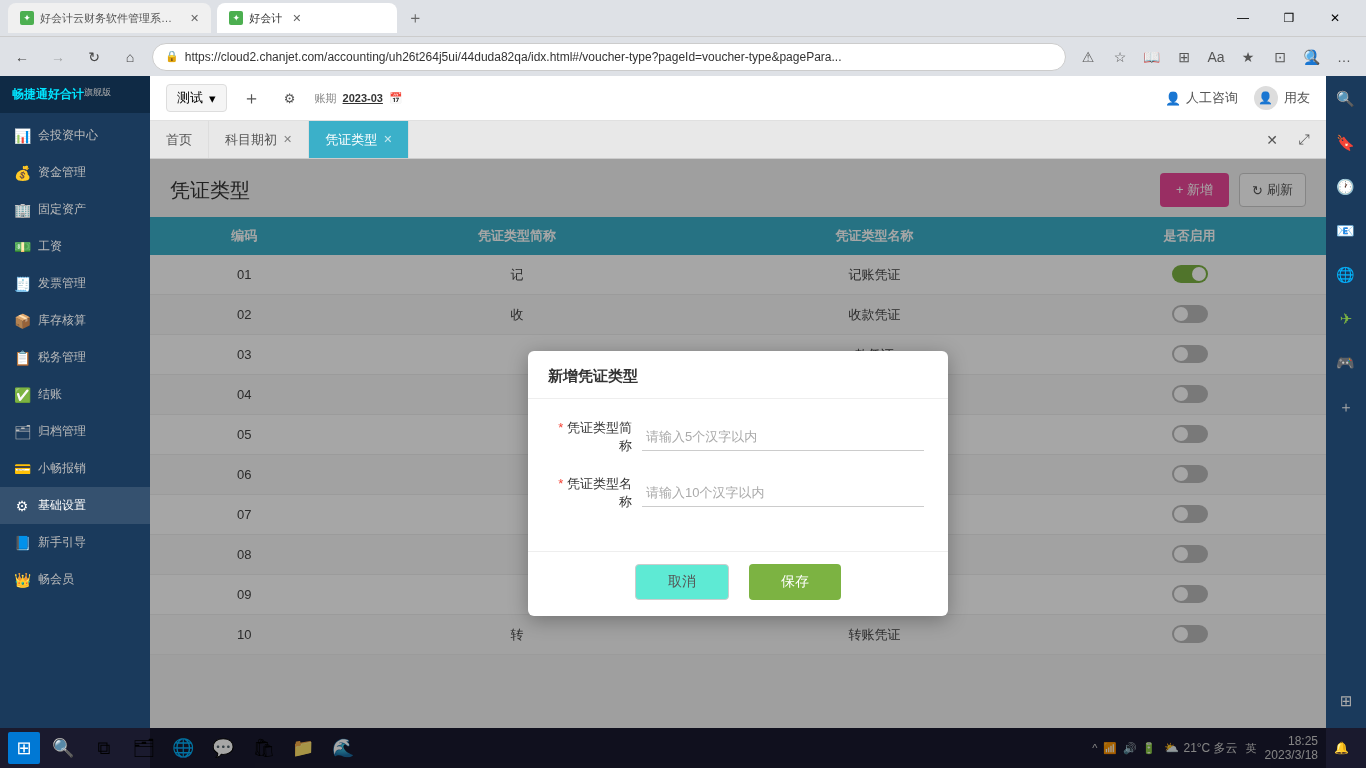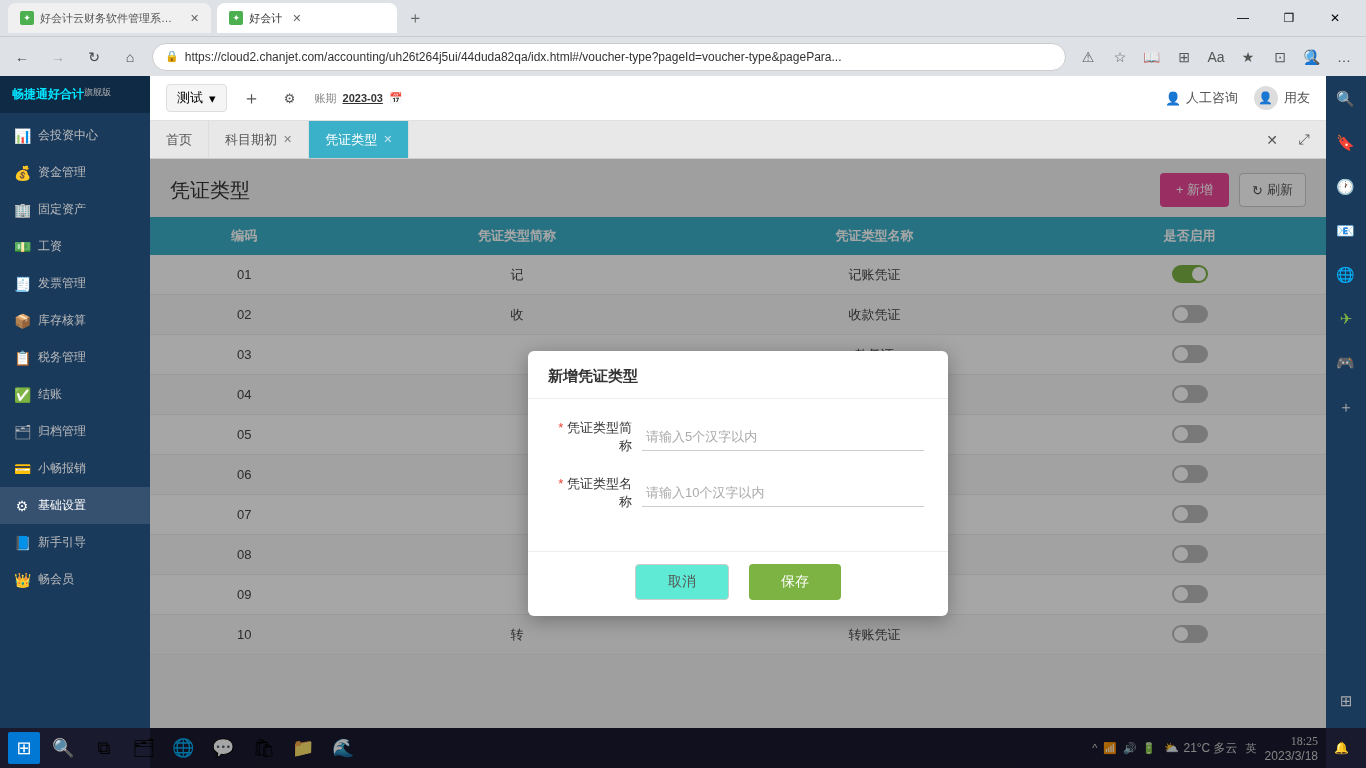--- a/index.html
+++ b/index.html
@@ -93,21 +93,21 @@
     .rsp-icon { color: #aaa; font-size: 15px; cursor: pointer; width: 30px; height: 30px; display: flex; align-items: center; justify-content: center; }
     .rsp-icon.highlight { color: #7cb342; }
 
     
     .taskbar { position: absolute; bottom: 0; left: 0; right: 0; height: 40px; background: #1a1a2e; display: flex; align-items: center; padding: 0 8px; gap: 8px; }
     .taskbar-start { width: 32px; height: 32px; background: #0078d4; display: flex; align-items: center; justify-content: center; border-radius: 2px; cursor: pointer; color: white; font-size: 18px; }
     .taskbar-item { width: 32px; height: 32px; display: flex; align-items: center; justify-content: center; cursor: pointer; border-radius: 4px; }
     .taskbar-icon { font-size: 18px; }
     .taskbar-right { margin-left: auto; display: flex; align-items: center; gap: 8px; color: #ccc; font-size: 12px; }
     .taskbar-time { text-align: right; }
-    .taskbar-time .time { display: block; font-family: Liberation Serif, serif; }
+    .taskbar-time .time { display: block; }
     .taskbar-time .date { display: block; }
     .weather-info { display: flex; align-items: center; gap: 4px; color: #ccc; font-size: 12px; }
     .taskbar-sys { display: flex; align-items: center; gap: 6px; color: #ccc; font-size: 11px; }
     .table-container { position: relative; overflow: hidden; }
   </style>
 </head>
 <body>
 
 <div style="width:1366px; height:768px; position:relative; overflow:hidden; display:flex; flex-direction:column;">
 

